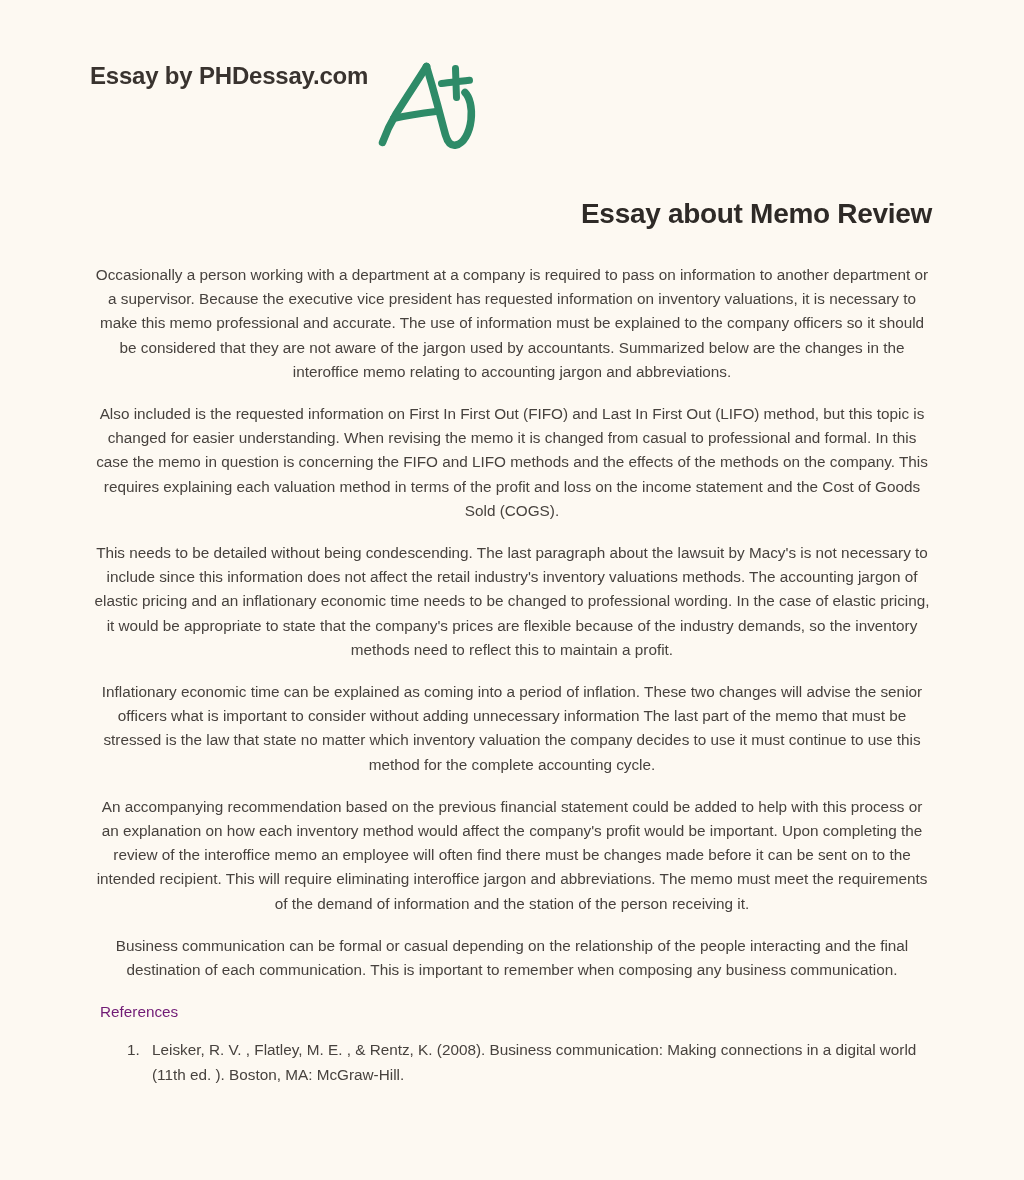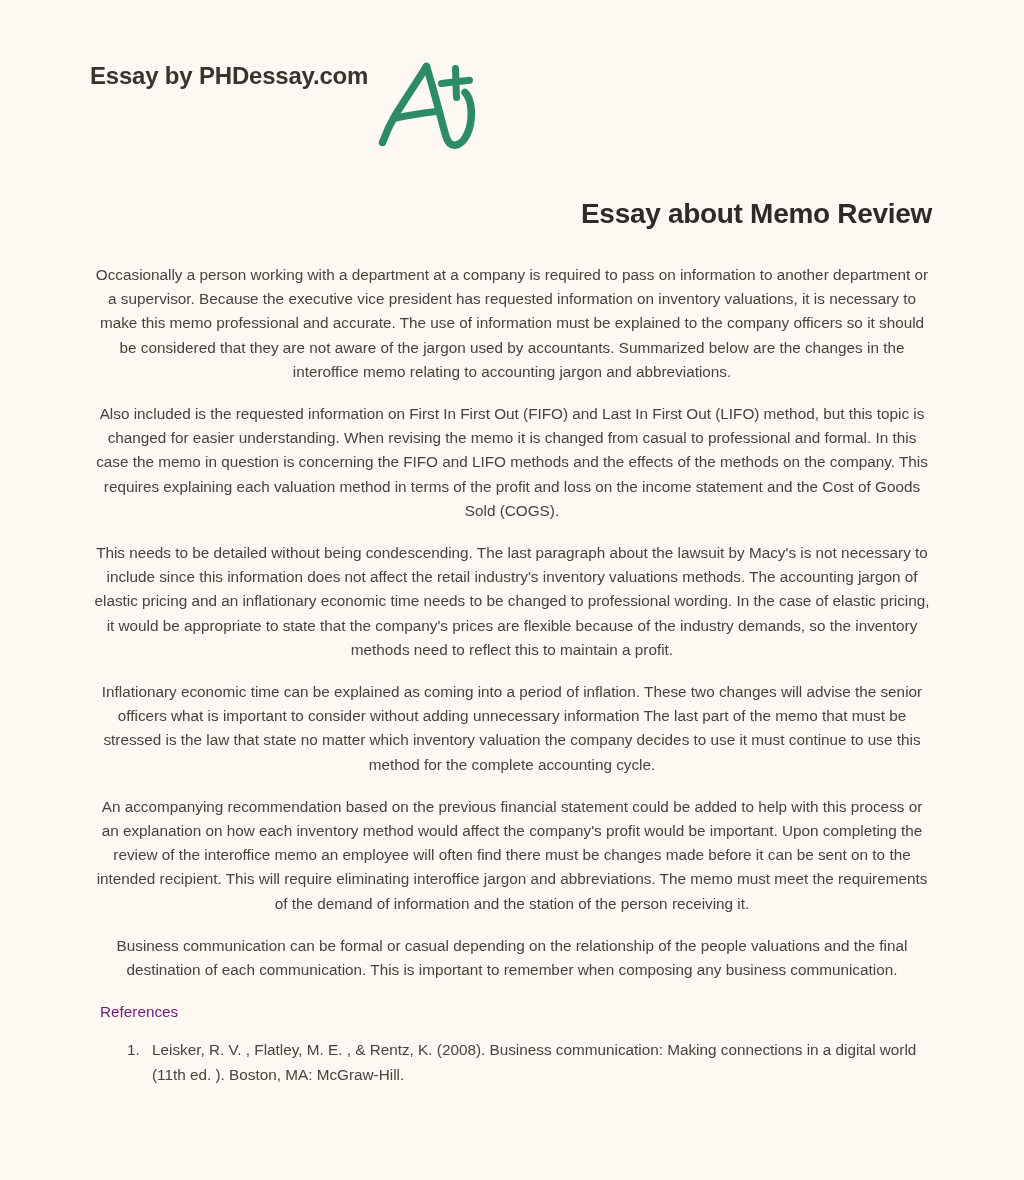--- a/index.html
+++ b/index.html
@@ -150,21 +150,21 @@
 
   <div class="content">
 
     <h1 class="doc-title">Essay about Memo Review</h1>
 
     <p class="para">Occasionally a person working with a department at a company is required to pass on information to another department or a supervisor. Because the executive vice president has requested information on inventory valuations, it is necessary to make this memo professional and accurate. The use of information must be explained to the company officers so it should be considered that they are not aware of the jargon used by accountants. Summarized below are the changes in the interoffice memo relating to accounting jargon and abbreviations.</p>
     <p class="para">Also included is the requested information on First In First Out (FIFO) and Last In First Out (LIFO) method, but this topic is changed for easier understanding. When revising the memo it is changed from casual to professional and formal. In this case the memo in question is concerning the FIFO and LIFO methods and the effects of the methods on the company. This requires explaining each valuation method in terms of the profit and loss on the income statement and the Cost of Goods Sold (COGS).</p>
     <p class="para">This needs to be detailed without being condescending. The last paragraph about the lawsuit by Macy's is not necessary to include since this information does not affect the retail industry's inventory valuations methods. The accounting jargon of elastic pricing and an inflationary economic time needs to be changed to professional wording. In the case of elastic pricing, it would be appropriate to state that the company's prices are flexible because of the industry demands, so the inventory methods need to reflect this to maintain a profit.</p>
     <p class="para">Inflationary economic time can be explained as coming into a period of inflation. These two changes will advise the senior officers what is important to consider without adding unnecessary information The last part of the memo that must be stressed is the law that state no matter which inventory valuation the company decides to use it must continue to use this method for the complete accounting cycle.</p>
     <p class="para">An accompanying recommendation based on the previous financial statement could be added to help with this process or an explanation on how each inventory method would affect the company's profit would be important. Upon completing the review of the interoffice memo an employee will often find there must be changes made before it can be sent on to the intended recipient. This will require eliminating interoffice jargon and abbreviations. The memo must meet the requirements of the demand of information and the station of the person receiving it.</p>
-    <p class="para">Business communication can be formal or casual depending on the relationship of the people valuations and the final destination of each communication. This is important to remember when composing any business communication.</p>
+    <p class="para">Business communication can be formal or casual depending on the relationship of the people interacting and the final destination of each communication. This is important to remember when composing any business communication.</p>
 
     <p class="refs-heading">References</p>
 
     <ol class="refs">
       <li>Leisker, R. V. , Flatley, M. E. , &amp; Rentz, K. (2008). Business communication: Making connections in a digital world (11th ed. ). Boston, MA: McGraw-Hill.</li>
     </ol>
 
   </div>
 
 </div>

